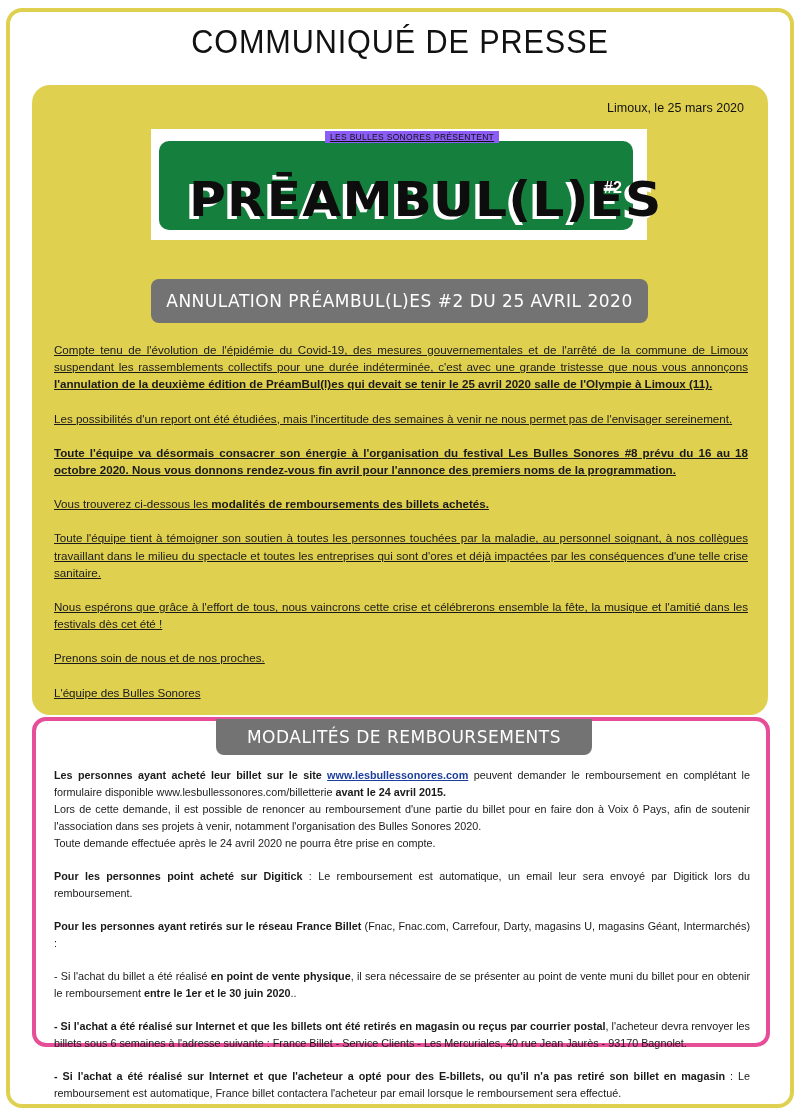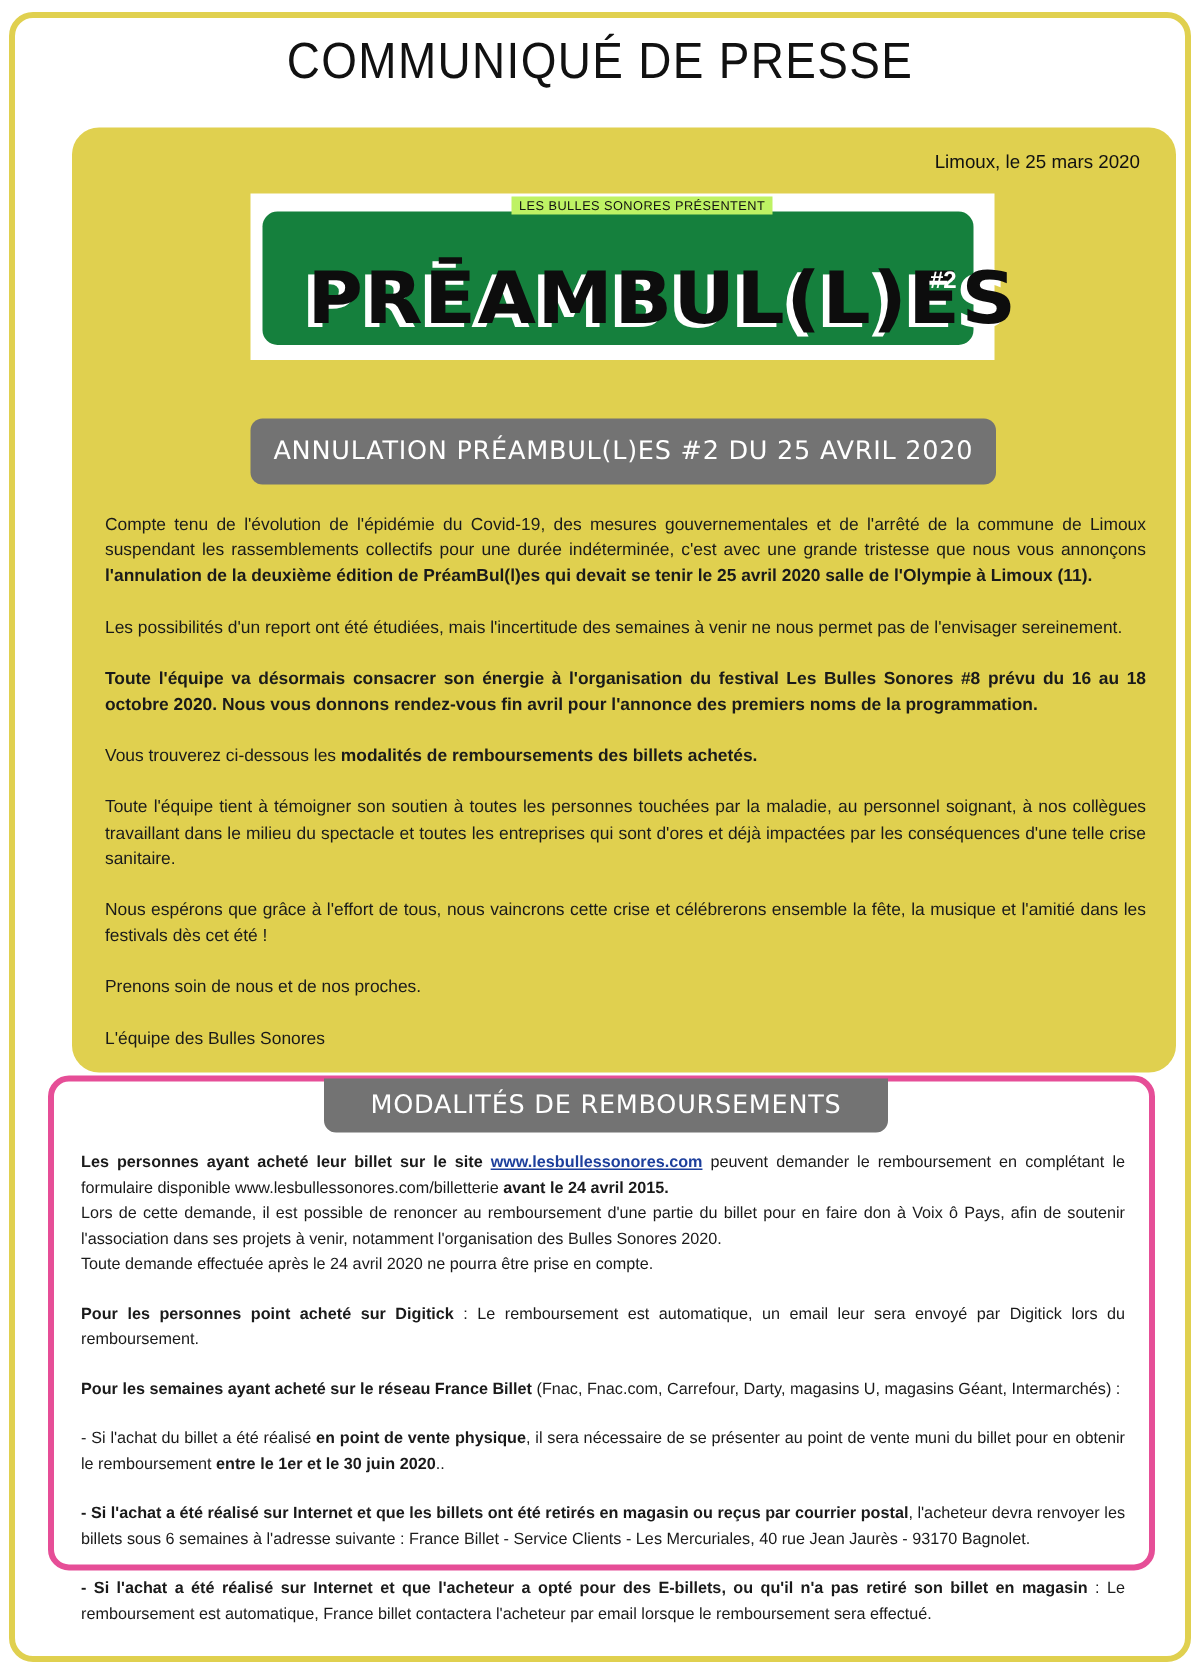--- a/index.html
+++ b/index.html
@@ -10,39 +10,40 @@
     position: absolute; left: 6px; top: 8px; width: 788px; height: 1100px;
     border: 4px solid #e0d04f; border-radius: 16px; background: #fff;
   }
   .doc-title {
     position: absolute; left: 0; top: 22px; width: 800px; text-align: center;
     font-family: "Liberation Sans Narrow", "Liberation Sans", sans-serif;
     font-size: 34px; letter-spacing: 1px; font-weight: 400; color: #111;
     transform: scaleX(0.9);
   }
   .yellow-panel {
-    position: absolute; left: 48px; top: 85px; width: 736px; height: 630px;
+    position: absolute; left: 32px; top: 85px; width: 736px; height: 630px;
     background: #e0d04f; border-radius: 18px;
   }
   .dateline {
     position: absolute; right: 24px; top: 16px; font-size: 12.5px; color: #111;
     font-family: "Liberation Sans", sans-serif;
   }
   .logo-box {
     position: absolute; left: 119px; top: 44px; width: 496px; height: 111px;
     background: #ffffff;
   }
   .logo-inner {
     position: absolute; left: 8px; top: 12px; width: 474px; height: 89px;
     background: #15803d; border-radius: 10px;
   }
   .logo-tag {
-    position: absolute; left: 174px; top: 2px; background: #bef264; padding: 1px 5px;
+    position: absolute; left: 174px; top: 2px; background: #8b5cf6; padding: 1px 5px;
     font-size: 8.5px; letter-spacing: 0.3px; color: #111; font-family: "Liberation Sans", sans-serif;
     text-transform: uppercase;
+    text-decoration: underline;
   }
   .logo-word {
     position: absolute; left: 30px; top: 30px; font-family: "DejaVu Sans", sans-serif;
     font-weight: 700; font-size: 48px; letter-spacing: 1px; color: #0d0d0d;
     text-shadow: -4px 3px 0 #ffffff;
     transform: scaleX(1.05); transform-origin: left;
   }
   .logo-sup {
     position: absolute; left: 445px; top: 38px; font-family: "Liberation Sans", sans-serif;
     font-weight: 700; font-size: 16px; color: #fff;
@@ -54,20 +55,21 @@
   }
   .banner-1 { left: 119px; top: 194px; width: 497px; height: 44px; font-size: 17px; line-height: 44px; }
   .banner-2 {
     left: 180px; top: 0px; width: 376px; height: 36px; font-size: 17px; line-height: 36px;
     border-radius: 0 0 8px 8px; top: -2px;
   }
   .body-text {
     position: absolute; left: 22px; top: 256px; width: 694px;
     font-family: "Liberation Sans", sans-serif; font-size: 11.6px; line-height: 17.2px; color: #1a1a1a;
     text-align: justify;
+    text-decoration: underline;
   }
   .body-text p { margin-bottom: 17px; }
   .body-text b { font-weight: 700; }
 
   .pink-panel {
     position: absolute; left: 32px; top: 717px; width: 738px; height: 330px;
     border: 4px solid #e64e97; border-radius: 14px; background: #fff;
   }
   .refund-text {
     position: absolute; left: 18px; top: 46px; width: 696px;
@@ -114,21 +116,21 @@
 <section class="pink-panel">
   <div class="pink-banner banner-2">MODALITÉS DE REMBOURSEMENTS</div>
 
   <div class="refund-text">
     <p class="tight"><b>Les personnes ayant acheté leur billet sur le site </b><a>www.lesbullessonores.com</a><span> peuvent demander le remboursement en complétant le formulaire disponible www.lesbullessonores.com/billetterie </span><b>avant le 24 avril 2015.</b></p>
     <p class="tight">Lors de cette demande, il est possible de renoncer au remboursement d'une partie du billet pour en faire don à Voix ô Pays, afin de soutenir l'association dans ses projets à venir, notamment l'organisation des Bulles Sonores 2020.</p>
     <p>Toute demande effectuée après le 24 avril 2020 ne pourra être prise en compte.</p>
 
     <p><b>Pour les personnes point acheté sur Digitick</b><span> : Le remboursement est automatique, un email leur sera envoyé par Digitick lors du remboursement.</span></p>
 
-    <p><b>Pour les semaines ayant acheté sur le réseau France Billet</b><span> (Fnac, Fnac.com, Carrefour, Darty, magasins U, magasins Géant, Intermarchés)  :</span></p>
+    <p><b>Pour les personnes ayant retirés sur le réseau France Billet</b><span> (Fnac, Fnac.com, Carrefour, Darty, magasins U, magasins Géant, Intermarchés)  :</span></p>
 
     <p><span> - Si l'achat du billet a été réalisé </span><b>en point de vente physique</b><span>, il sera nécessaire de se présenter au point de vente muni du billet pour en obtenir le remboursement </span><b>entre le 1er et le 30 juin 2020</b><span>..</span></p>
 
     <p><b> - Si l'achat a été réalisé sur Internet et que les billets ont été retirés en magasin ou reçus par courrier postal</b><span>, l'acheteur devra renvoyer les billets sous 6 semaines à l'adresse suivante : France Billet - Service Clients - Les Mercuriales, 40 rue Jean Jaurès - 93170 Bagnolet.</span></p>
 
     <p class="tight"><b>- Si l'achat a été réalisé sur Internet et que l'acheteur a opté pour des E-billets, ou qu'il n'a pas retiré son billet en magasin</b><span> : Le remboursement est automatique, France billet contactera l'acheteur par email lorsque le remboursement sera effectué.</span></p>
   </div>
 </section>
 
 </body></html>

